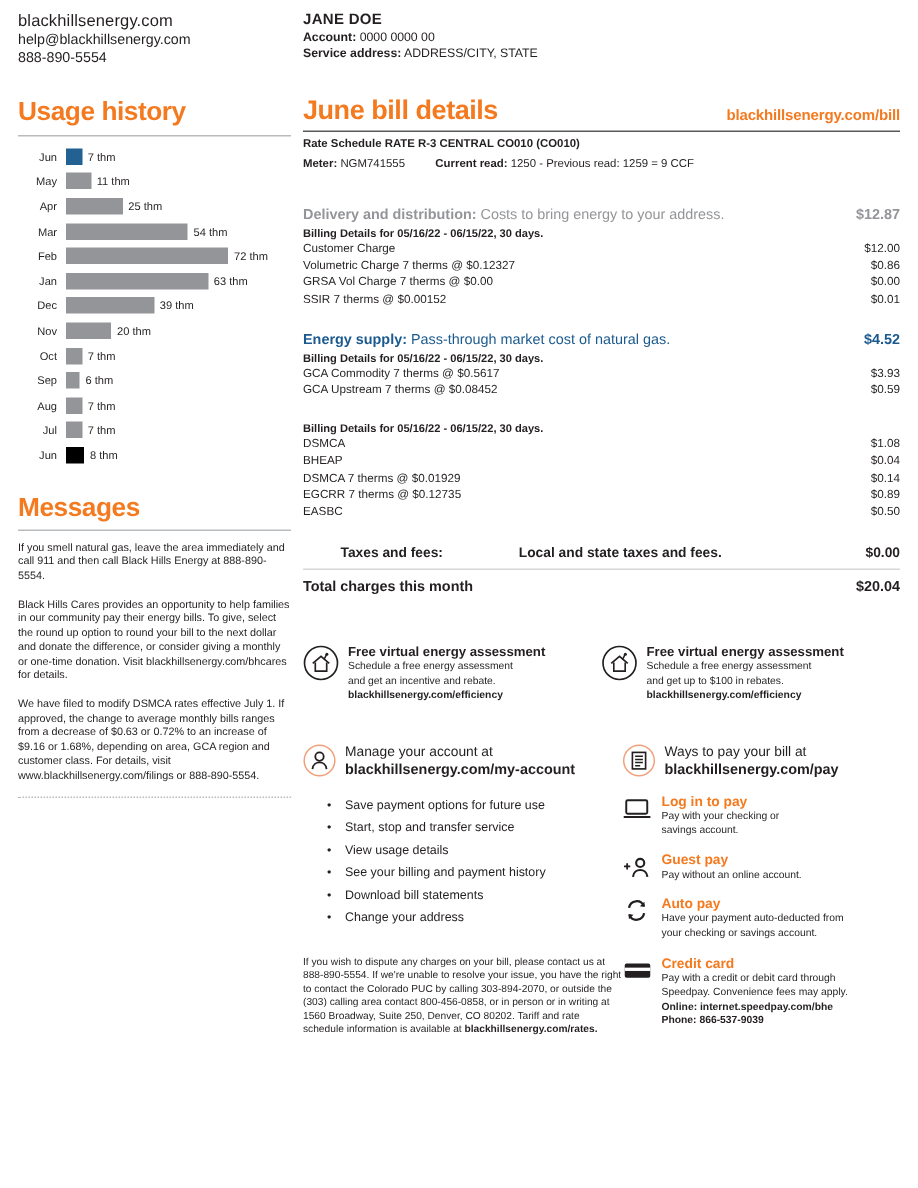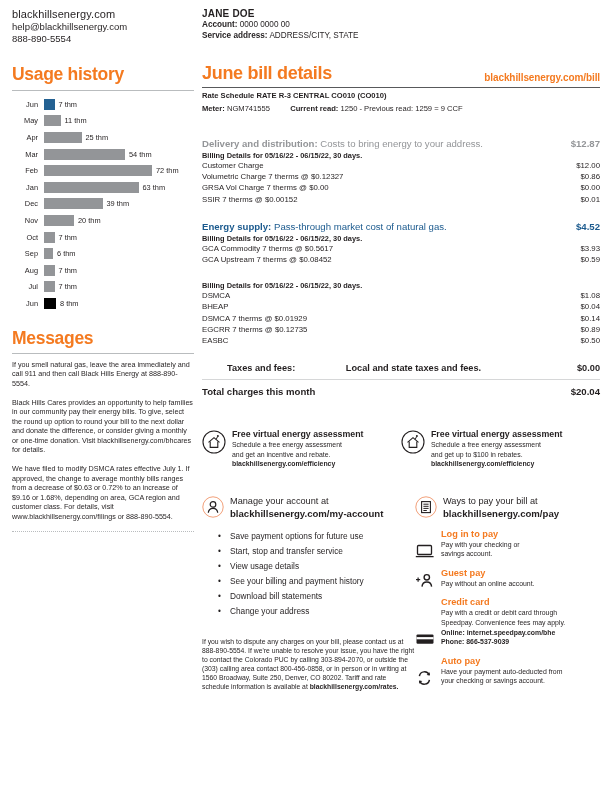--- a/index.html
+++ b/index.html
@@ -280,21 +280,21 @@
 
   .dispute {
     font-size: 6.8px;
     line-height: 9px;
     margin-top: 18px;
   }
   .dispute b { font-weight: bold; }
 
   .pay-row {
     display: flex;
-    align-items: flex-end;
+    align-items: flex-start;
     margin-top: 9px;
   }
   .pay-icon {
     flex: 0 0 auto;
     width: 20px;
     height: 16px;
     margin-right: 6px;
     margin-top: 2px;
   }
   .pay-title {
@@ -648,42 +648,42 @@
                   <circle cx="11.8" cy="5.3" r="2.7" fill="none" stroke="#231f20" stroke-width="1.4"></circle>
                   <path d="M7 14.6 C7.3 11.3 9.7 10 11.8 10 C13.9 10 16.3 11.3 16.6 14.6" fill="none" stroke="#231f20" stroke-width="1.4"></path>
                 </svg></div>
               <div>
                 <div class="pay-title">Guest pay</div>
                 <div class="pay-text">Pay without an online account.</div>
               </div>
             </div>
             <div class="pay-row">
               <div class="pay-icon"><svg viewBox="0 0 20 16" width="20" height="16">
+                  <path d="M14.2 5.1 A5.1 5.1 0 0 0 4.4 6.2" fill="none" stroke="#231f20" stroke-width="1.5"></path>
+                  <path d="M4.6 10.9 A5.1 5.1 0 0 0 14.4 9.8" fill="none" stroke="#231f20" stroke-width="1.5"></path>
+                  <path d="M14.6 2.2 L14.9 5.6 L11.6 5.1 Z" fill="#231f20"></path>
+                  <path d="M4.3 13.8 L4 10.4 L7.3 10.9 Z" fill="#231f20"></path>
+                </svg></div>
+              <div>
+                <div class="pay-title">Auto pay</div>
+                <div class="pay-text">Have your payment auto-deducted from</div>
+                <div class="pay-text">your checking or savings account.</div>
+              </div>
+            </div>
+            <div class="pay-row">
+              <div class="pay-icon"><svg viewBox="0 0 20 16" width="20" height="16">
                   <rect x="1.5" y="3.4" width="17" height="9.4" rx="1.2" fill="#231f20"></rect>
                   <rect x="1.5" y="6.1" width="17" height="2.2" fill="#ffffff"></rect>
                 </svg></div>
               <div>
                 <div class="pay-title">Credit card</div>
                 <div class="pay-text">Pay with a credit or debit card through</div>
                 <div class="pay-text">Speedpay. Convenience fees may apply.</div>
                 <div class="pay-text"><b>Online: internet.speedpay.com/bhe</b></div>
                 <div class="pay-text"><b>Phone: 866-537-9039</b></div>
               </div>
             </div>
-            <div class="pay-row">
-              <div class="pay-icon"><svg viewBox="0 0 20 16" width="20" height="16">
-                  <path d="M14.2 5.1 A5.1 5.1 0 0 0 4.4 6.2" fill="none" stroke="#231f20" stroke-width="1.5"></path>
-                  <path d="M4.6 10.9 A5.1 5.1 0 0 0 14.4 9.8" fill="none" stroke="#231f20" stroke-width="1.5"></path>
-                  <path d="M14.6 2.2 L14.9 5.6 L11.6 5.1 Z" fill="#231f20"></path>
-                  <path d="M4.3 13.8 L4 10.4 L7.3 10.9 Z" fill="#231f20"></path>
-                </svg></div>
-              <div>
-                <div class="pay-title">Auto pay</div>
-                <div class="pay-text">Have your payment auto-deducted from</div>
-                <div class="pay-text">your checking or savings account.</div>
-              </div>
-            </div>
           </div>
       </div>
 
     </div>
   </div>
 </div>
 
 </body></html>

